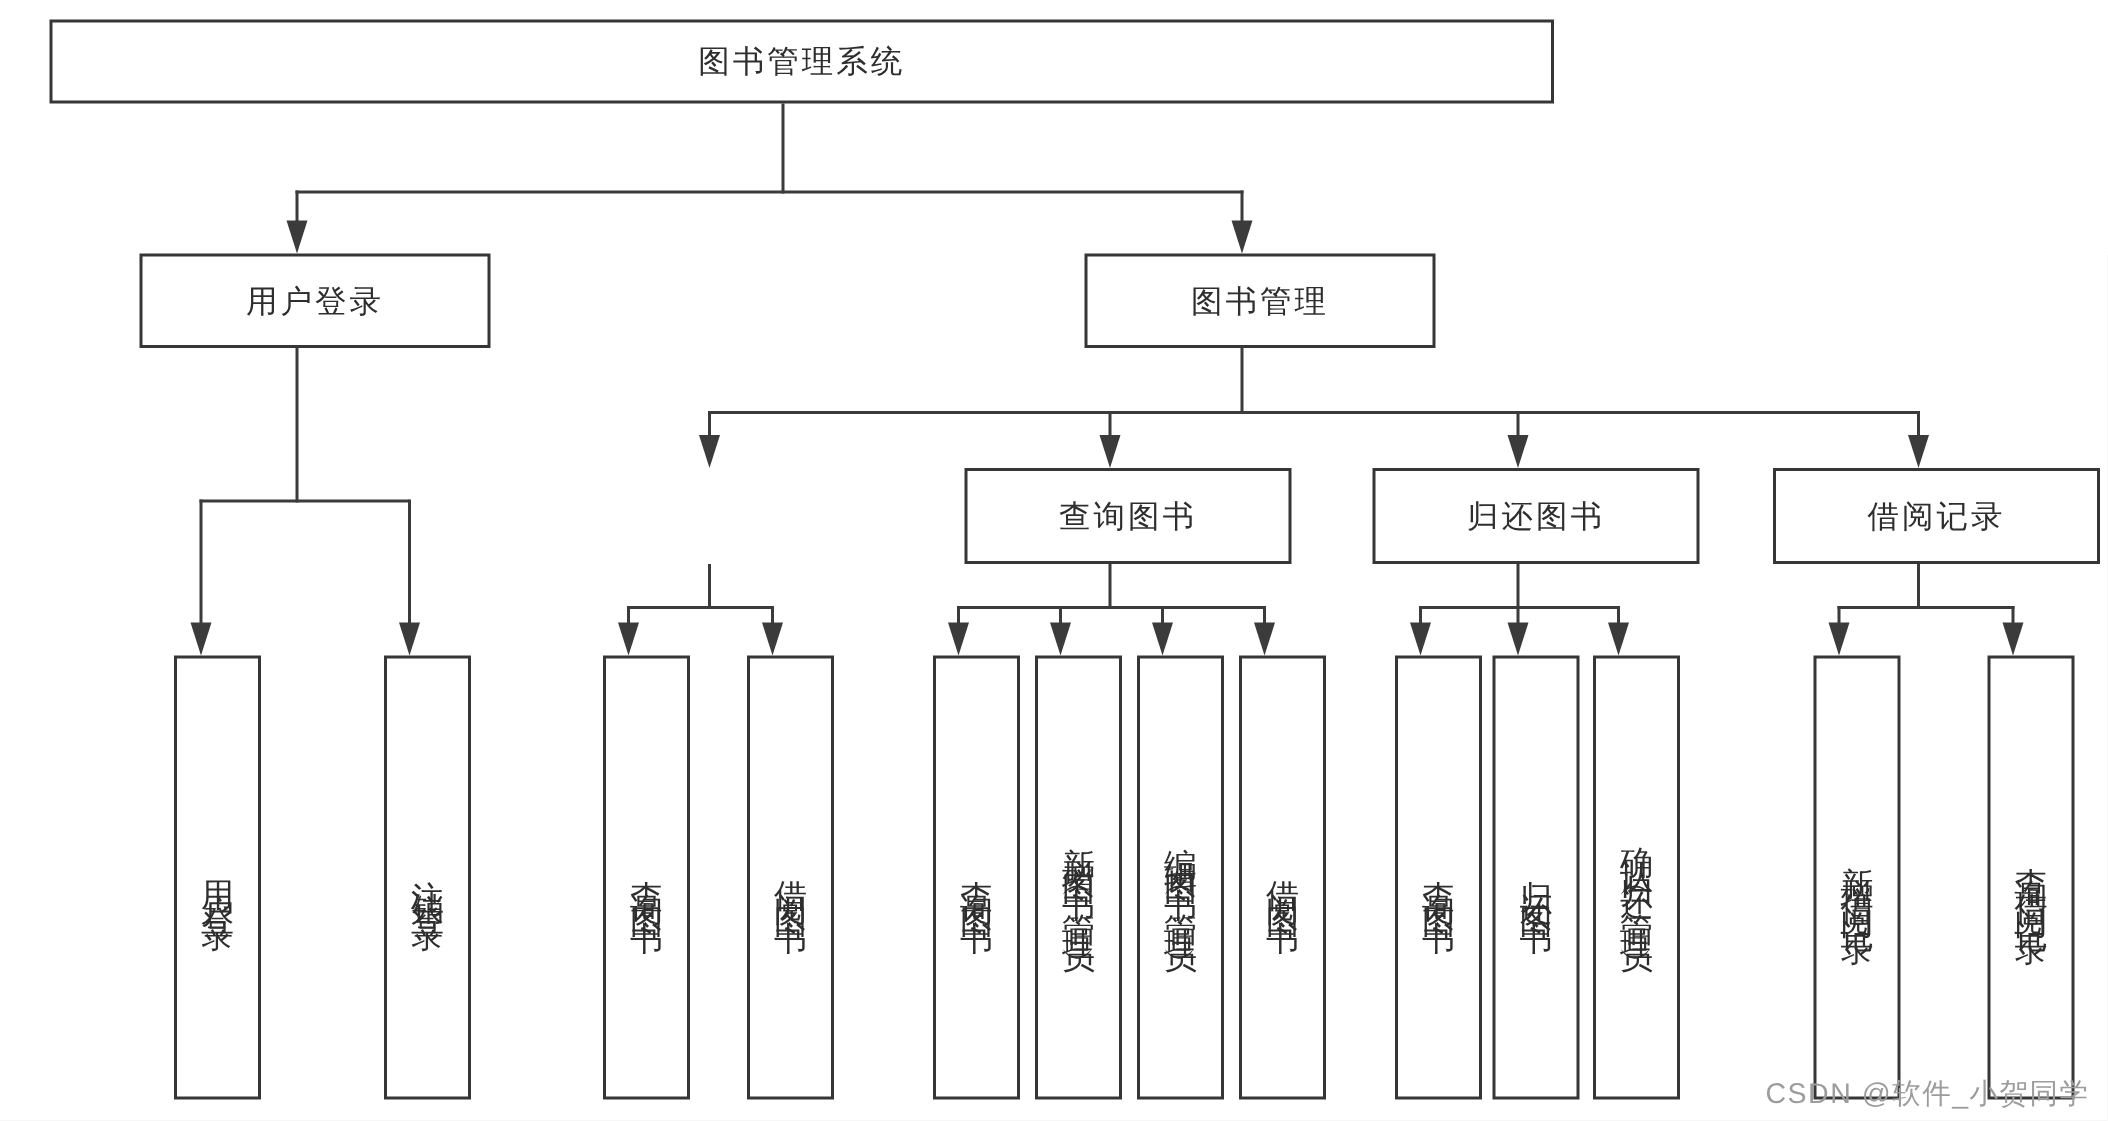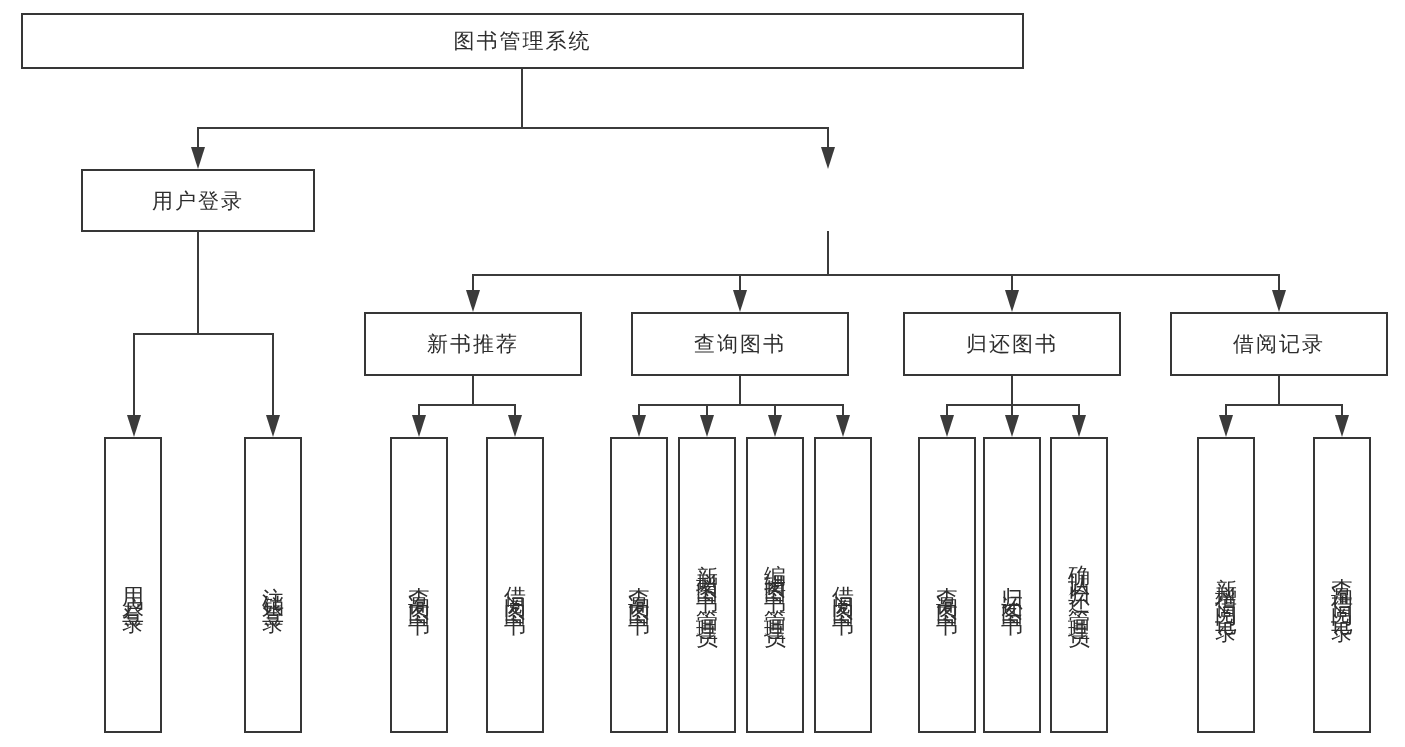--- a/index.html
+++ b/index.html
@@ -11,20 +11,21 @@
     position:relative; width:1405px; height:747px;
     background:var(--background);
     font-family:"Liberation Sans","DejaVu Sans",sans-serif;
     color:var(--text); overflow:hidden;
   }
   .box{
     position:absolute; box-sizing:border-box;
     border:2px solid var(--box-border); background:#fff;
     display:flex; align-items:center; justify-content:center;
     color:var(--text);
+    margin-left:12px;
   }
   .box.h{ font-size:21px; letter-spacing:2px; }
   .box.v{
     writing-mode:vertical-rl; text-orientation:mixed;
     font-size:22px; letter-spacing:9px; line-height:1;
     padding-top:4px;
   }
   .ln{ position:absolute; background:var(--line); }
   .ah{
     position:absolute; width:0; height:0;
@@ -38,22 +39,22 @@
   }
 </style>
 </head>
 <body>
 
 <div class="stage">
 
   <div class="box h" style="left:21px;top:13px;width:1003px;height:56px">图书管理系统</div>
 
   <div class="box h" style="left:81px;top:169px;width:234px;height:63px">用户登录</div>
+  <div class="box h" style="left:711px;top:169px;width:234px;height:63px">图书管理</div>
 
-  <div class="box h" style="left:364px;top:312px;width:218px;height:64px">新书推荐</div>
   <div class="box h" style="left:631px;top:312px;width:218px;height:64px">查询图书</div>
   <div class="box h" style="left:903px;top:312px;width:218px;height:64px">归还图书</div>
   <div class="box h" style="left:1170px;top:312px;width:218px;height:64px">借阅记录</div>
 
   <div class="box v" style="left:104px;top:437px;width:58px;height:296px">用户登录</div>
   <div class="box v" style="left:244px;top:437px;width:58px;height:296px">注销登录</div>
 
   <div class="box v" style="left:390px;top:437px;width:58px;height:296px">查询图书</div>
   <div class="box v" style="left:486px;top:437px;width:58px;height:296px">借阅图书</div>
 
@@ -121,14 +122,15 @@
   <div class="ln" style="left:1078px;top:404px;width:2px;height:12px"></div>
   <div class="ah" style="left:1072px;top:415px"></div>
 
   <div class="ln" style="left:1278px;top:376px;width:2px;height:30px"></div>
   <div class="ln" style="left:1225px;top:404px;width:118px;height:2px"></div>
   <div class="ln" style="left:1225px;top:404px;width:2px;height:12px"></div>
   <div class="ah" style="left:1219px;top:415px"></div>
   <div class="ln" style="left:1341px;top:404px;width:2px;height:12px"></div>
   <div class="ah" style="left:1335px;top:415px"></div>
 
+  <div class="watermark">CSDN @软件_小贺同学</div>
 
 </div>
 
 </body></html>

